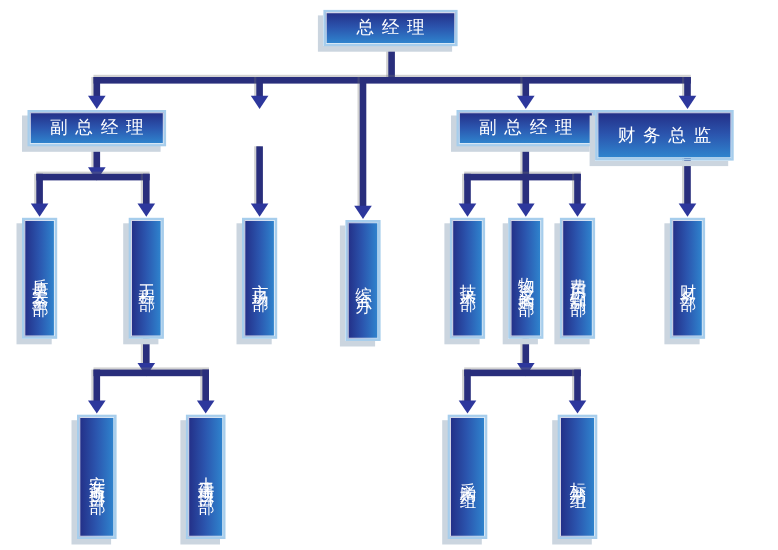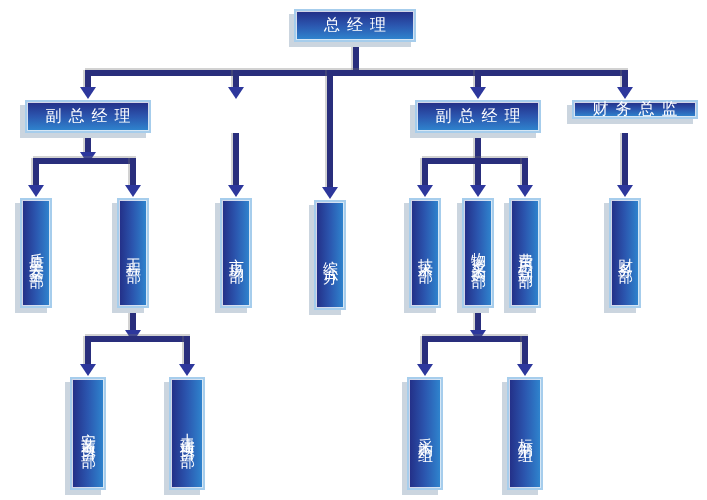--- a/index.html
+++ b/index.html
@@ -102,21 +102,21 @@
   <div class="hline" style="left:422px;top:336px;width:106px"></div>
   <div class="vline" style="left:422px;top:336px;height:29px"></div>
   <div class="arrow" style="left:417px;top:364px"></div>
   <div class="vline" style="left:522px;top:336px;height:29px"></div>
   <div class="arrow" style="left:517px;top:364px"></div>
 
   <div class="node h" style="left:294px;top:9px;width:122px;height:33px">总经理</div>
 
   <div class="node h" style="left:25px;top:100px;width:126px;height:33px">副总经理</div>
   <div class="node h" style="left:415px;top:100px;width:126px;height:33px">副总经理</div>
-  <div class="node h" style="left:572px;top:100px;width:126px;height:19px">财务总监</div>
+  <div class="node h" style="left:541px;top:100px;width:126px;height:46px">财务总监</div>
 
   <div class="node v" style="left:20px;top:198px;width:32px;height:110px">质量安全部</div>
   <div class="node v" style="left:117px;top:198px;width:32px;height:110px">工程部</div>
   <div class="node v" style="left:220px;top:198px;width:32px;height:110px">市场部</div>
   <div class="node v" style="left:314px;top:200px;width:32px;height:110px">综合办</div>
   <div class="node v" style="left:409px;top:198px;width:32px;height:110px">技术部</div>
   <div class="node v" style="left:462px;top:198px;width:32px;height:110px">物资采购部</div>
   <div class="node v" style="left:509px;top:198px;width:32px;height:110px">费用控制部</div>
   <div class="node v" style="left:609px;top:198px;width:32px;height:110px">财务部</div>
 

